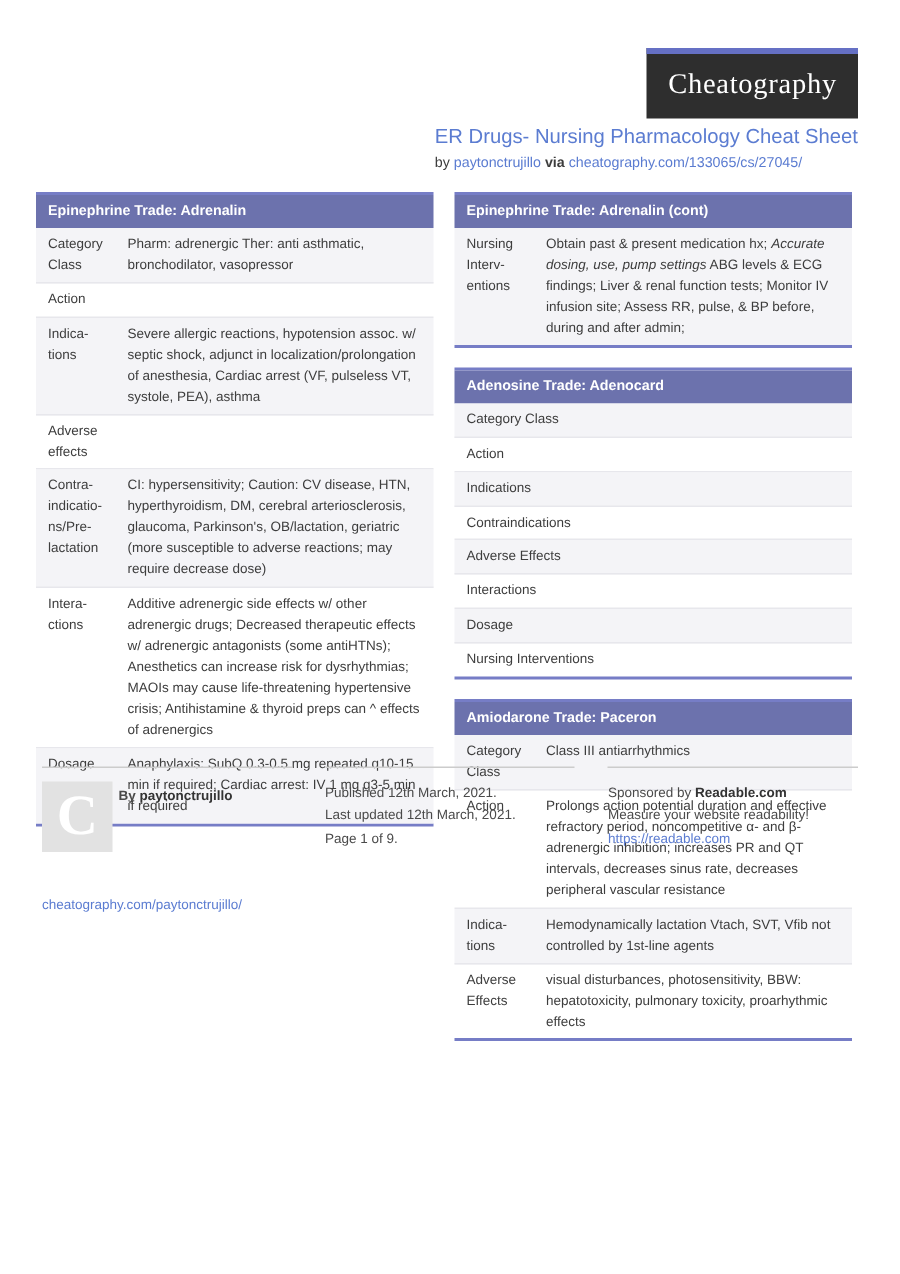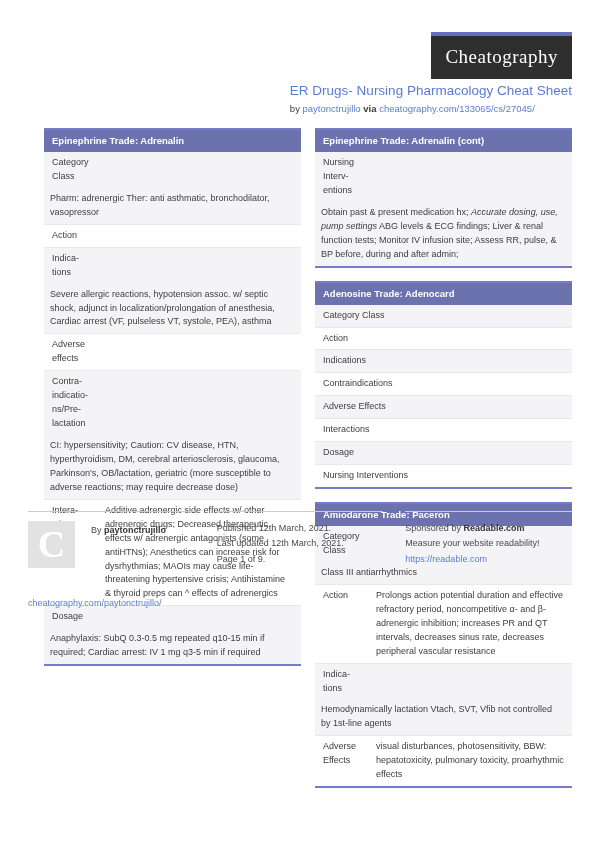--- a/index.html
+++ b/index.html
@@ -15,49 +15,49 @@
     background:#2e2e2e; border-top:4px solid #6570c4;
     color:#ffffff; font-family:"Liberation Serif", serif;
     font-size:19px; padding:10px 14px 11px 14px; letter-spacing:0.5px;
   }
   .hdr-text { margin-left:28px; padding-top:4px; }
   .sheet-title { color:#5b7cd1; font-size:13.5px; font-weight:normal; text-decoration:none; display:block; }
   .byline { font-size:9.5px; color:#3d3d3d; margin-top:5px; }
   .byline a { color:#5b7cd1; text-decoration:none; }
   .byline b { font-weight:bold; }
   
-  .main { display:flex; padding:14px 28px 0 44px; gap:14px; align-items:flex-start; }
+  .main { display:flex; padding:14px 28px 0 24px; gap:14px; align-items:flex-start; }
   .col { width:265px; }
   .card { border-top:2px solid #767dc6; border-bottom:2px solid #767dc6; margin-bottom:13px; }
   .card-h {
     background:#6c72ad; color:#ffffff; font-weight:bold;
     font-size:9.5px; padding:5px 8px 6px 8px;
   }
   .tr { display:flex; font-size:9px; line-height:1.55; border-bottom:1px solid #e7e7ec; }
   .tr:last-child { border-bottom:none; }
-  .tr.alt { background:#f4f4f7;flex-direction:column; }
+  .tr.alt { background:#f4f4f7; }
   .td-label { width:55px; flex:none; padding:4px 2px 4px 8px; white-space:pre-line; }
   .td-value { flex:1; padding:4px 8px 4px 6px; }
   .td-single { flex:1; padding:4px 8px; }
   .ital { font-style:italic; }
   
   .ftr {
     position:absolute; left:28px; top:511px; width:544px;
     display:flex; gap:22px; font-size:9px; color:#4a4a4a;
   }
   .fcol { flex:1; border-top:1px solid #cccccc; padding-top:9px; line-height:1.7; }
   .fcol a { color:#5b7cd1; text-decoration:none;margin-top:28px; }
   .fcol b { color:#333333; }
   .f-left-top { display:flex; }
   .c-box {
     width:47px; height:47px; background:#e2e2e2; color:#ffffff;
     font-family:"Liberation Serif", serif; font-size:38px; font-weight:bold;
     display:flex; align-items:center; justify-content:center; flex:none;
   }
-  .by-txt { margin-left:16px; padding-top:2px; }
+  .by-txt { margin-left:4px; padding-top:2px;font-weight:bold; }
   .f-left-link { display:inline-block; margin-top:8px; }
 </style>
 </head>
 <body>
 
 <div class="hdr">
   <div class="logo">Cheatography</div>
   <div class="hdr-text">
     <a class="sheet-title" href="#">ER Drugs- Nursing Pharmacology Cheat Sheet</a>
     <div class="byline">

